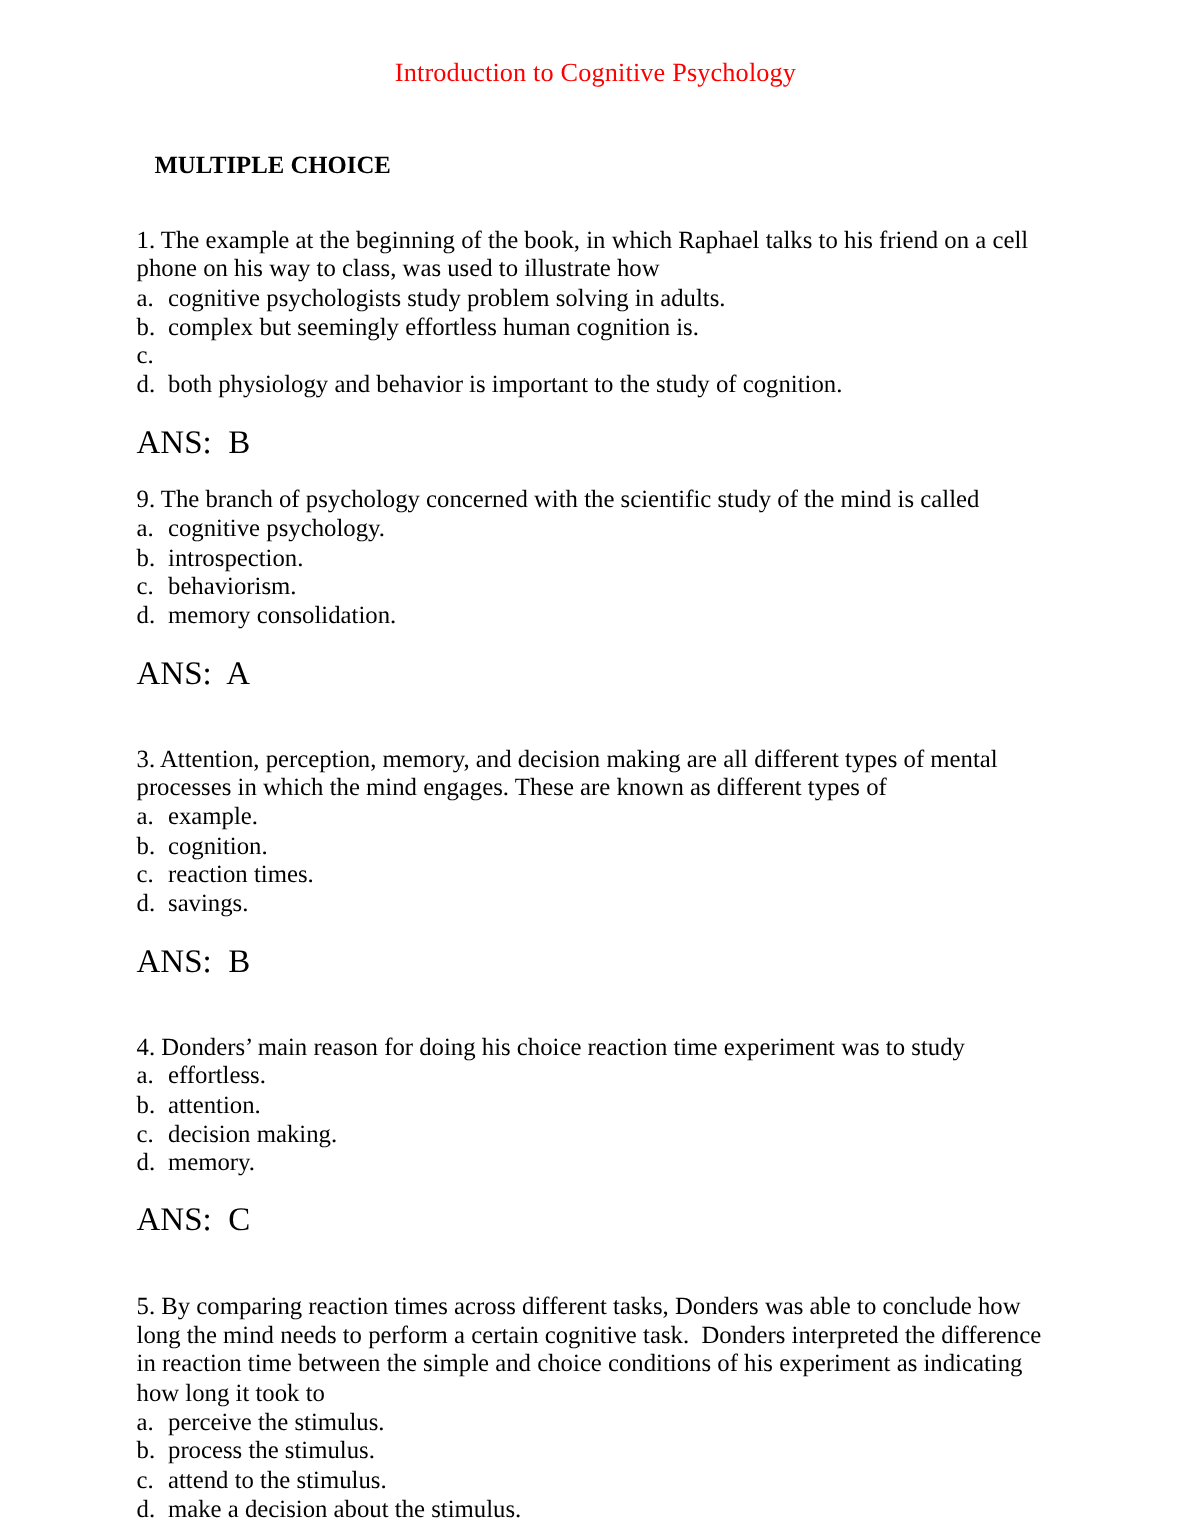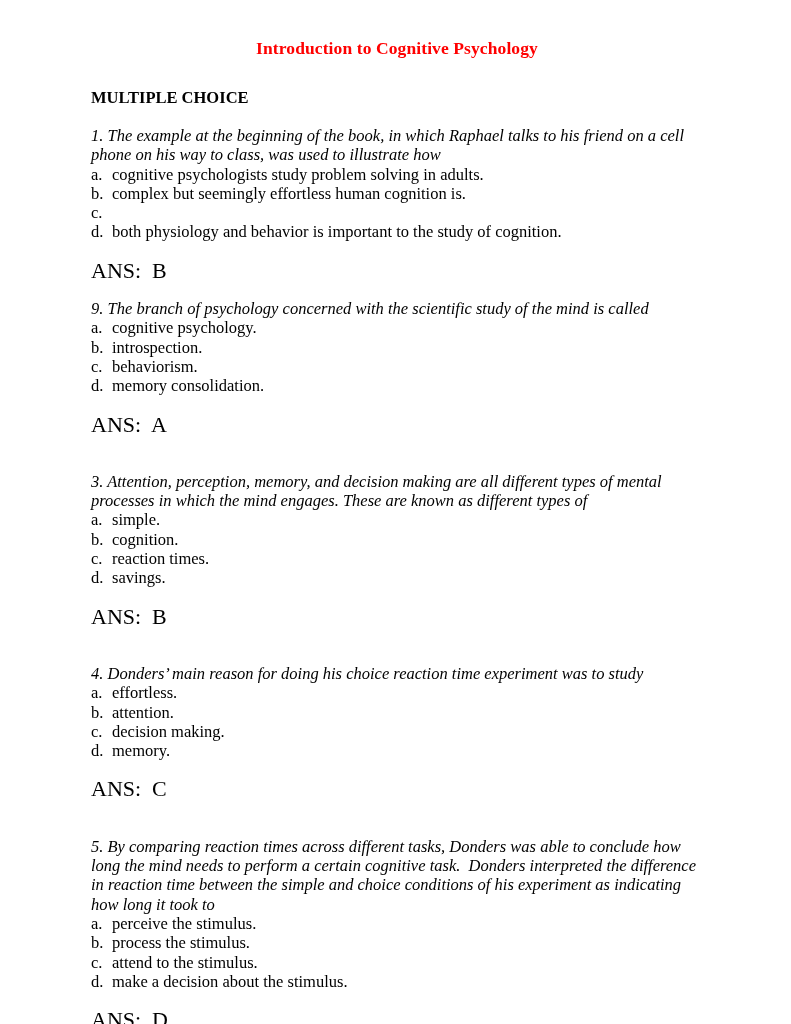--- a/index.html
+++ b/index.html
@@ -21,51 +21,50 @@
     box-sizing: border-box;
   }
   .content {
     position: absolute;
     left: 91px;
     top: 0;
     width: 612px;
   }
   .doc-title {
     text-align: center;
-    font-weight: bold;
+    font-weight: normal;
     font-size: 17.5px;
     line-height: 20px;
     color: #ff0000;
     margin: 0;
     padding-top: 38px;
     letter-spacing: 0.1px;
   }
   .section-heading {
     font-weight: bold;
     font-size: 16.5px;
     line-height: 19px;
-    margin: 0;
+    margin: 12px;
     padding-top: 30px;
   }
   .question-block {
     margin: 0;
   }
   .question-block.gap-single {
     padding-top: 19px;
   }
   .question-block.gap-double {
     padding-top: 38px;
   }
   .stem {
     font-size: 16.5px;
     line-height: 19.3px;
     margin: 0;
     text-align: left;
     white-space: pre-wrap;
-    font-style: italic;
   }
   .options {
     list-style: none;
     margin: 0;
     padding: 0;
   }
   .option {
     font-size: 16.5px;
     line-height: 19.3px;
     margin: 0;
@@ -140,21 +139,21 @@
               <span class="option-text">memory consolidation.</span>
             </div>
           </div>
           <p class="answer">ANS:  A</p>
         </div>
         <div class="question-block gap-double">
           <p class="stem">3. Attention, perception, memory, and decision making are all different types of mental processes in which the mind engages. These are known as different types of</p>
           <div class="options">
             <div class="option">
               <span class="option-letter">a.</span>
-              <span class="option-text">simple.</span>
+              <span class="option-text">example.</span>
             </div>
             <div class="option">
               <span class="option-letter">b.</span>
               <span class="option-text">cognition.</span>
             </div>
             <div class="option">
               <span class="option-letter">c.</span>
               <span class="option-text">reaction times.</span>
             </div>
             <div class="option">

